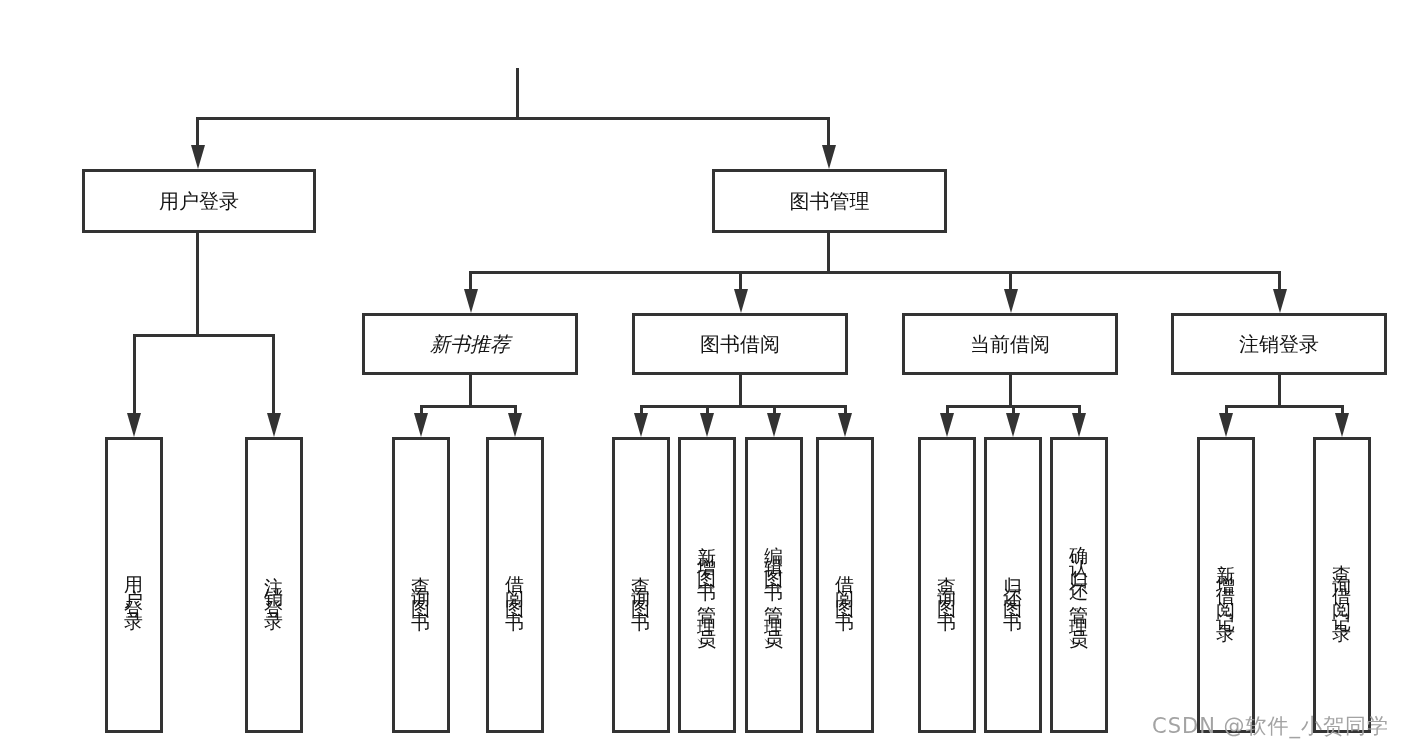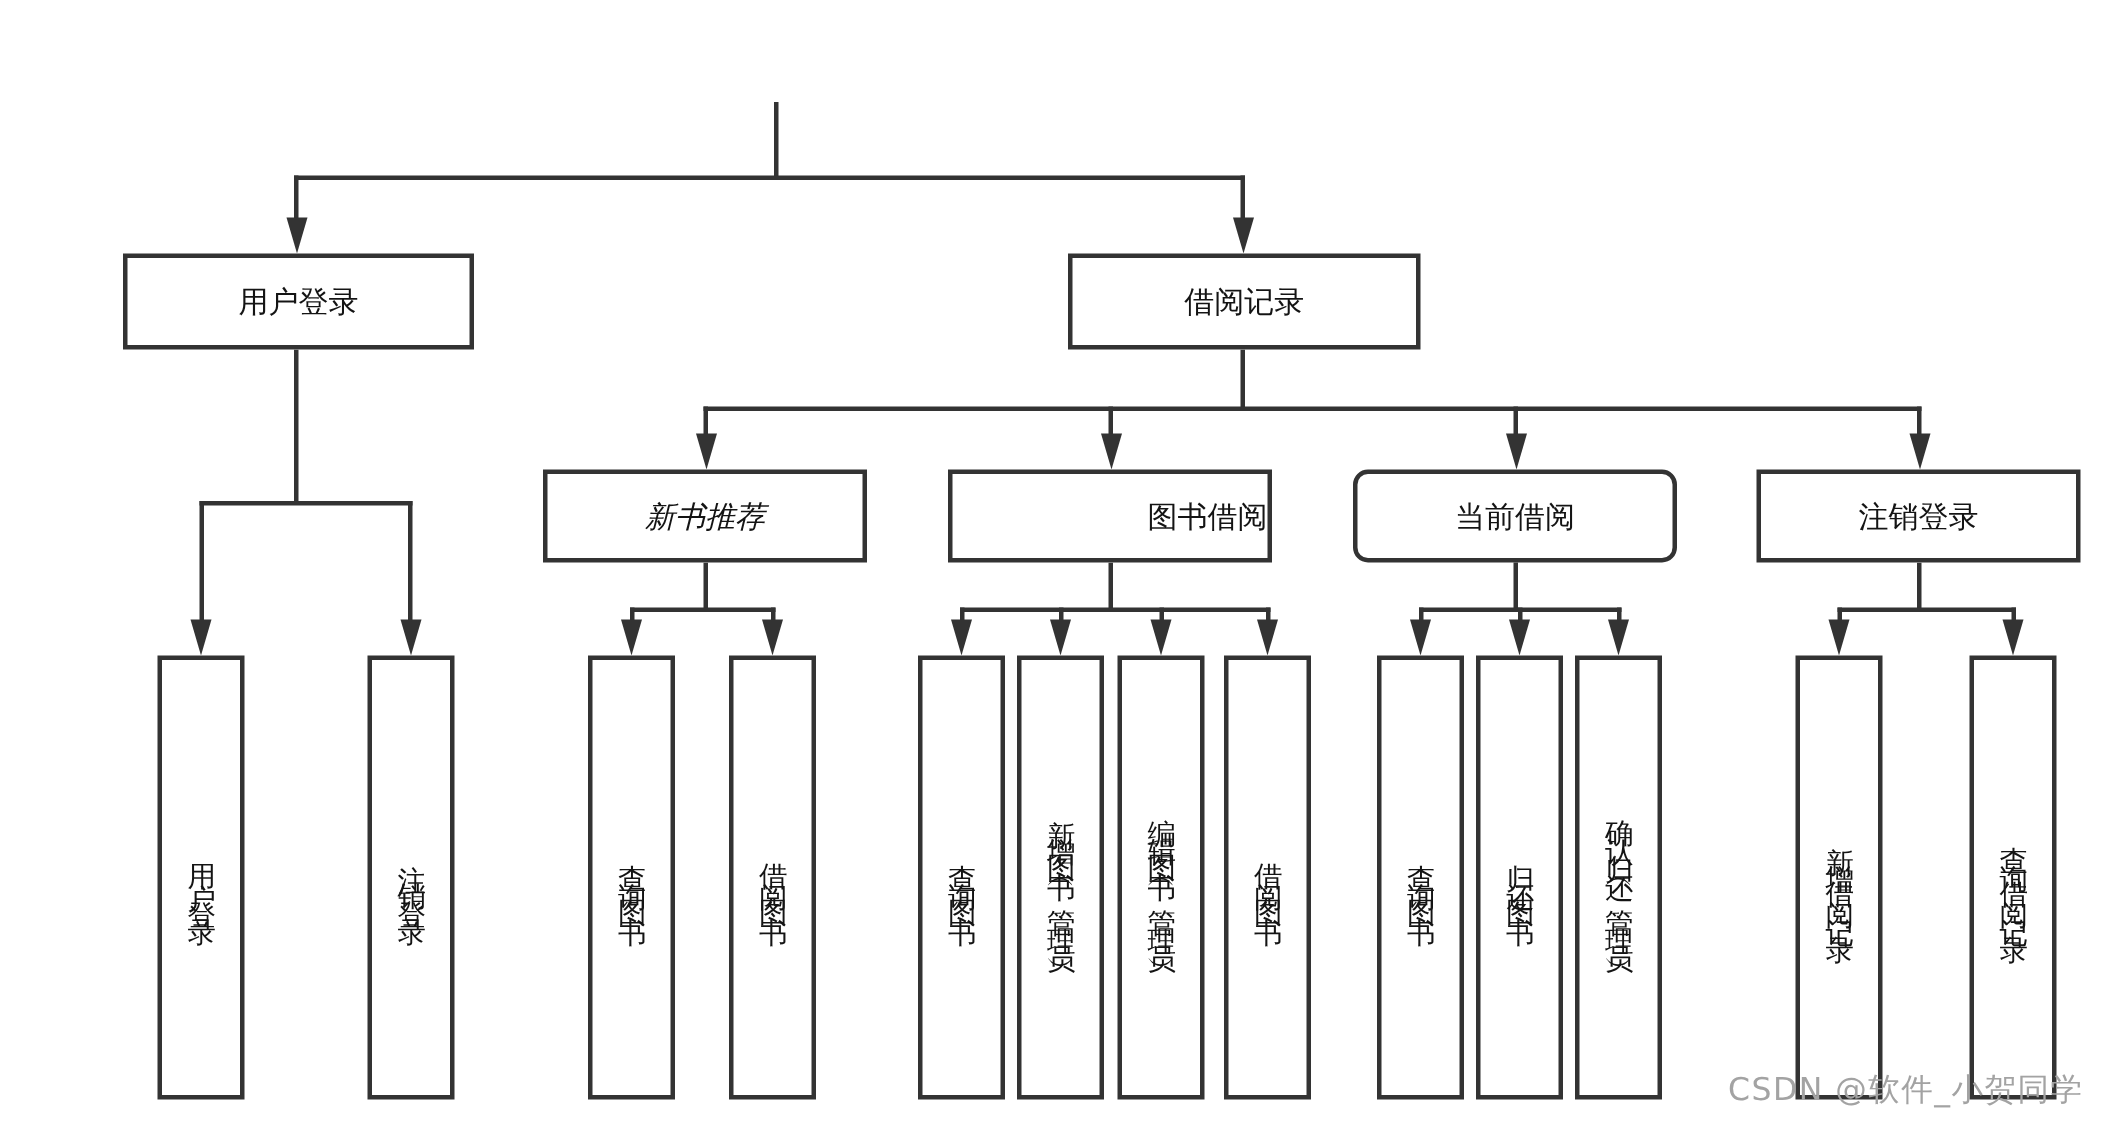--- a/index.html
+++ b/index.html
@@ -36,32 +36,32 @@
 <body>
 
 <div class="canvas">
 
 
   <div class="box" style="left:82px;top:169px;width:234px;height:64px;">
     <span>用户登录</span>
   </div>
 
   <div class="box" style="left:712px;top:169px;width:235px;height:64px;">
-    <span>借阅记录</span>
+    <span>图书管理</span>
   </div>
 
   <div class="box" style="left:362px;top:313px;width:216px;height:62px;font-style:italic;">
     <span>新书推荐</span>
   </div>
 
-  <div class="box" style="left:632px;top:313px;width:216px;height:62px;justify-content:flex-end;">
+  <div class="box" style="left:632px;top:313px;width:216px;height:62px;">
     <span>图书借阅</span>
   </div>
 
-  <div class="box" style="left:902px;top:313px;width:216px;height:62px;border-radius:10px;">
+  <div class="box" style="left:902px;top:313px;width:216px;height:62px;">
     <span>当前借阅</span>
   </div>
 
   <div class="box" style="left:1171px;top:313px;width:216px;height:62px;">
     <span>注销登录</span>
   </div>
 
   <div class="leaf" style="left:105px;top:437px;width:58px;height:296px;">
     <span class="vtext">用户登录</span>
   </div>

